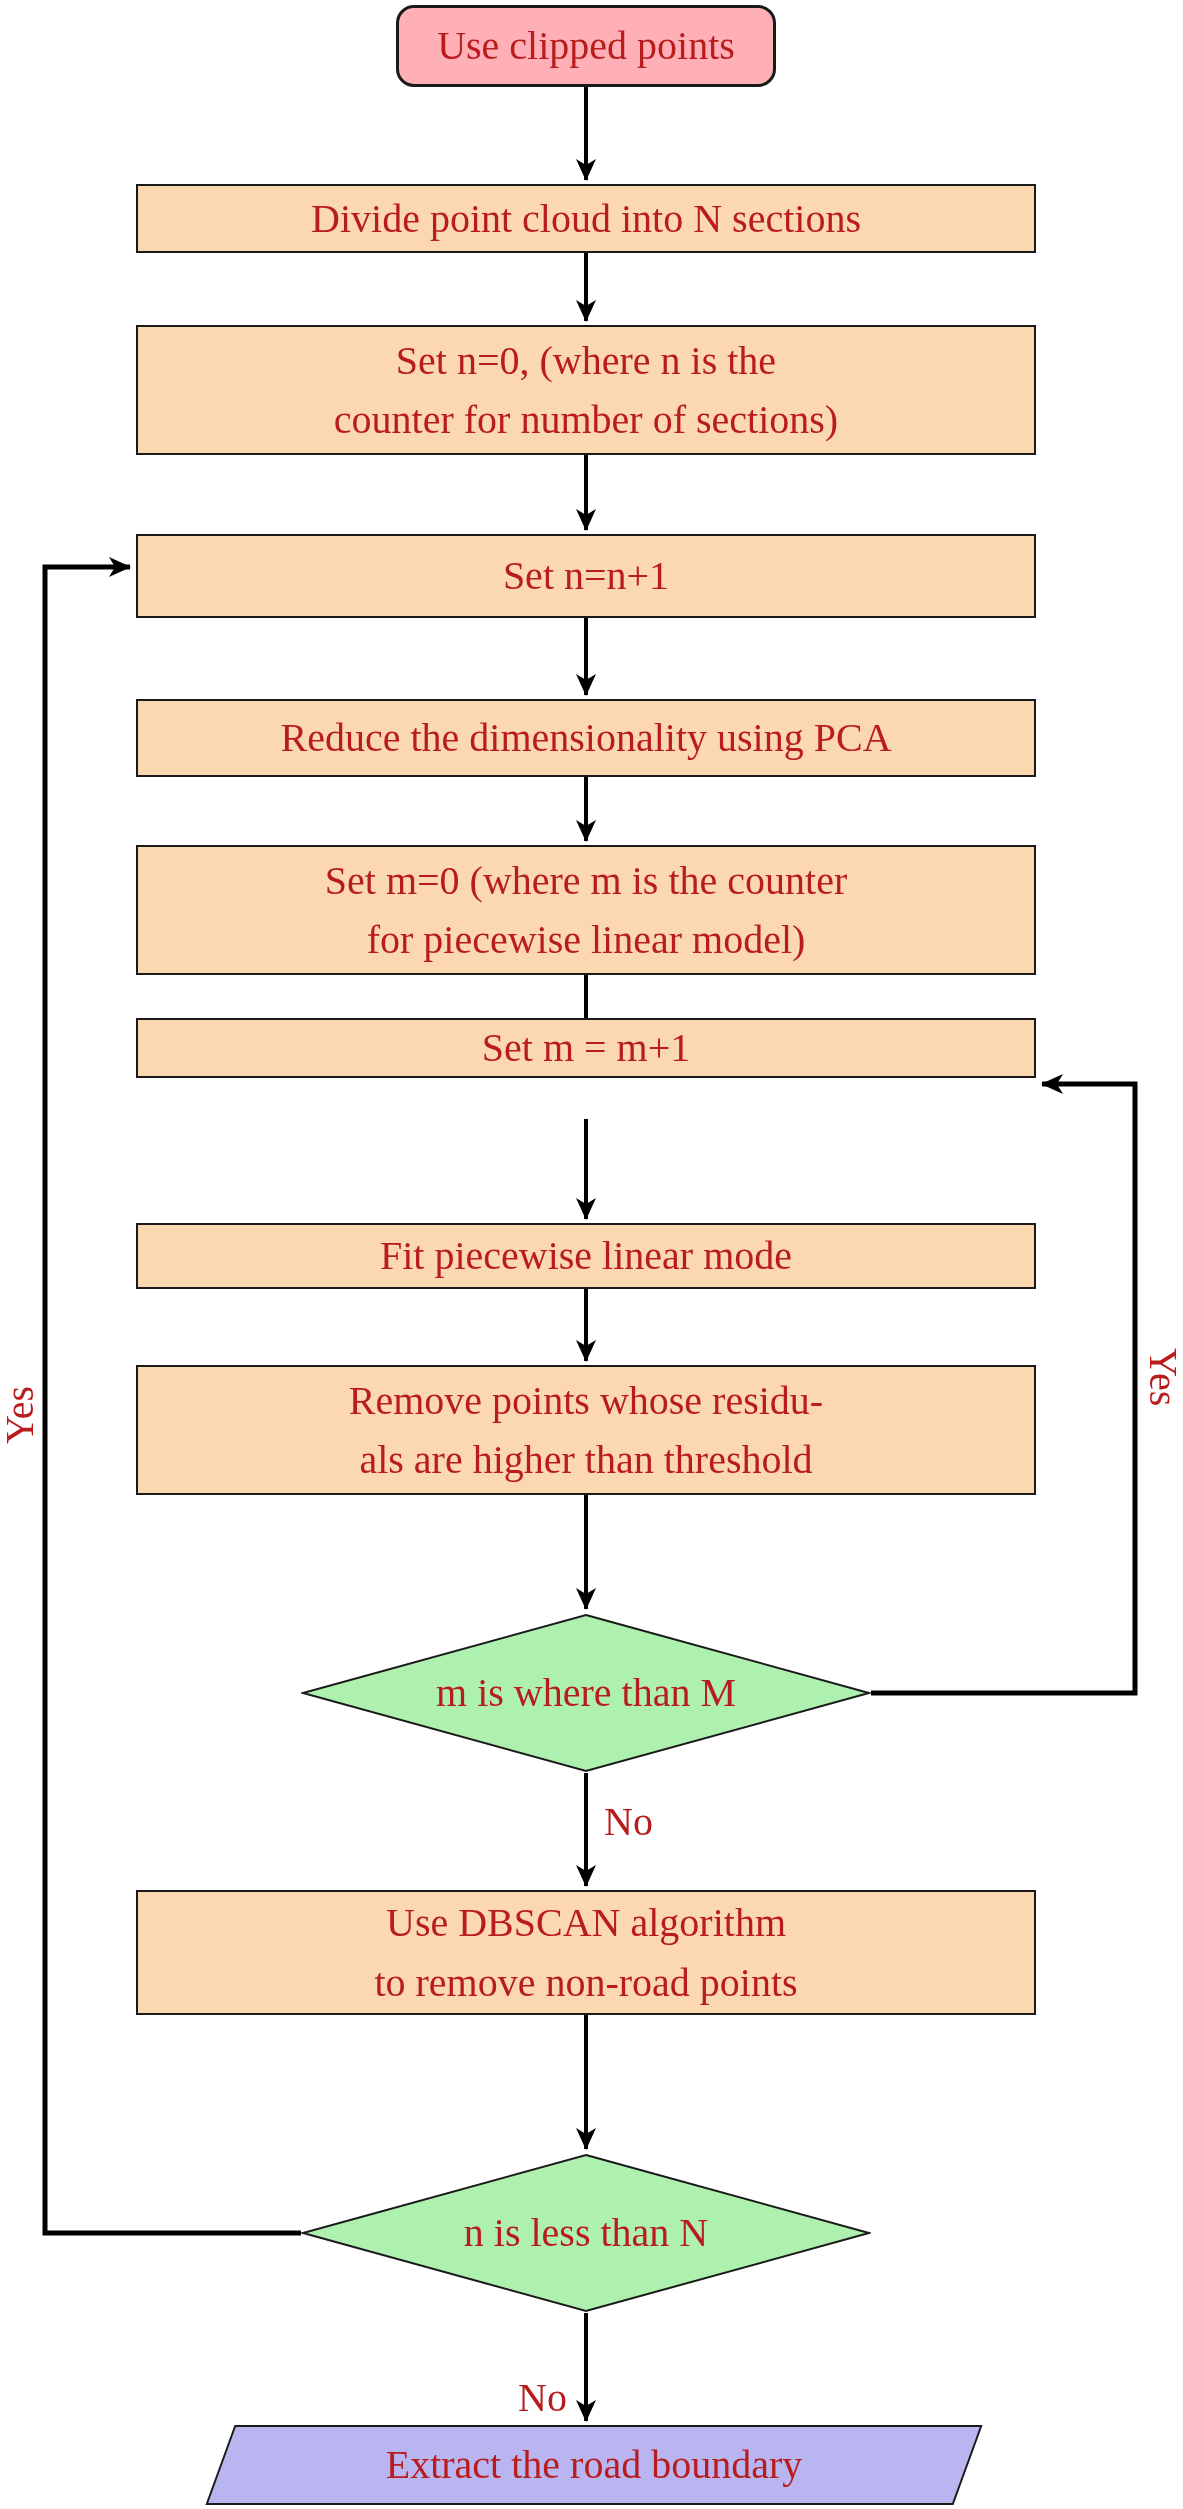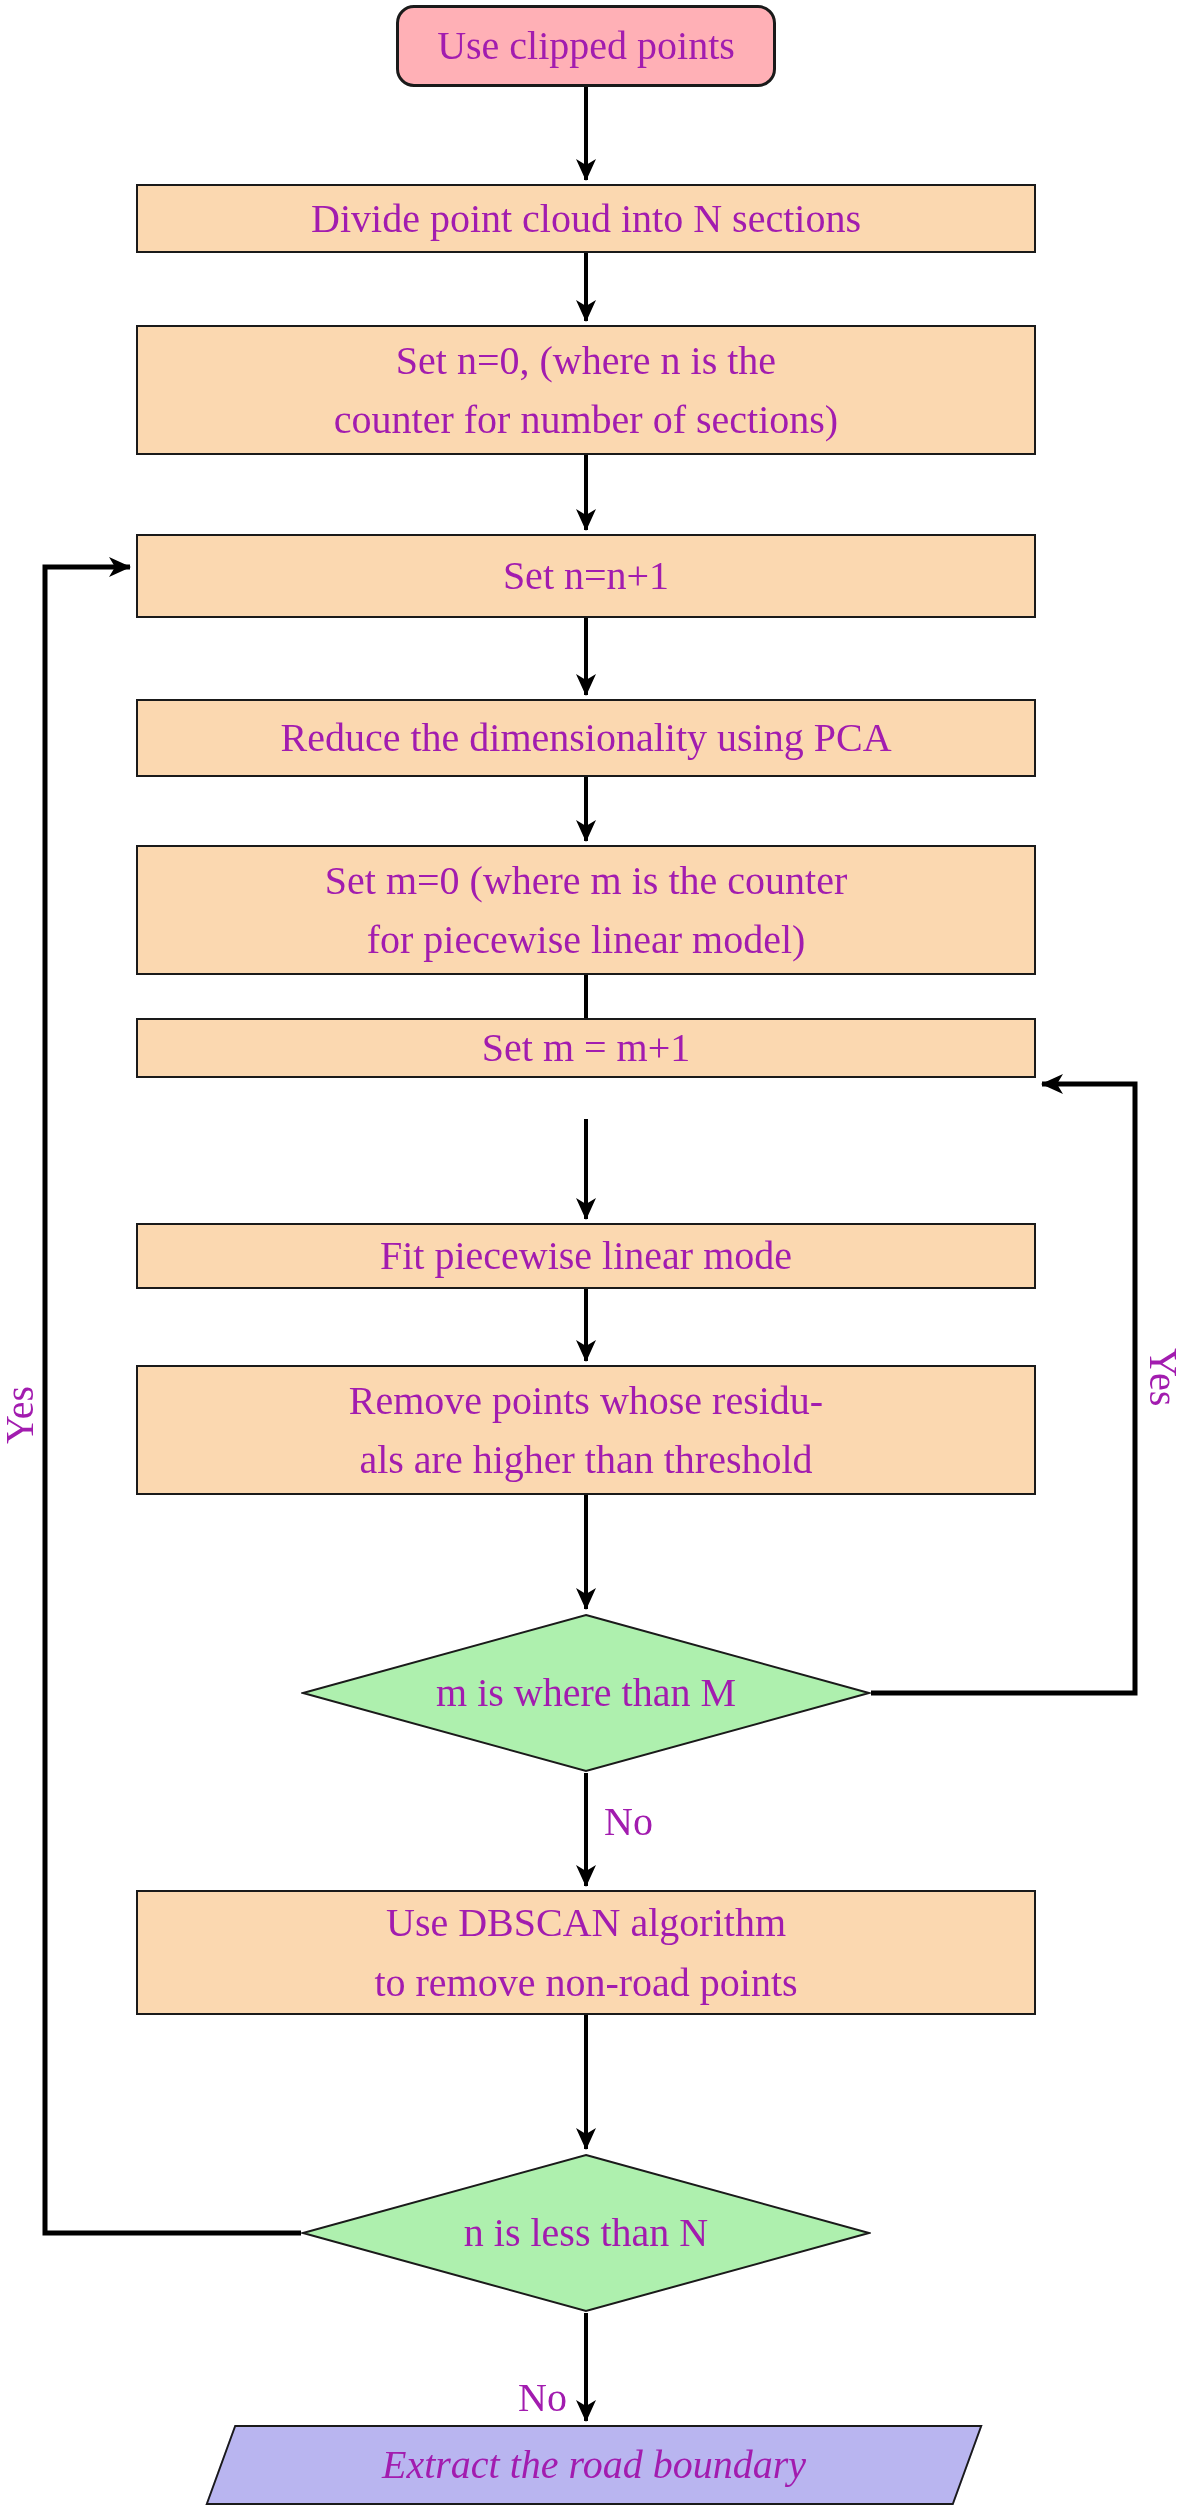--- a/index.html
+++ b/index.html
@@ -1,21 +1,21 @@
 <!DOCTYPE html>
 <html style="--start_fill: #ffb0b6; --process_fill: #fbd8b0; --decision_fill: #aef0ae; --io_fill: #b9b5f0; --line: #000000;"><head>
 <meta charset="utf-8">
 <style>
   html,body{margin:0;padding:0;background:#ffffff;}
   .canvas{
     position:relative;
     width:1183px;height:2509px;
     background:#ffffff;
     font-family:"Liberation Serif","DejaVu Serif",serif;
-    color:#a21caf;
+    color:#b91c1c;
     overflow:hidden;
   }
   .edges{position:absolute;left:0;top:0;width:1183px;height:2509px;z-index:1;}
   .edge{stroke:#000;fill:none;}
   .edge.main{stroke-width:4px;}
   .edge.loop{stroke-width:5px;}
   .node{
     position:absolute;z-index:2;
     display:flex;align-items:center;justify-content:center;
     text-align:center;
@@ -116,21 +116,21 @@
   <div class="node process" style="top:1890px;height:125px;">Use DBSCAN algorithm
 to remove non-road points</div>
 
   <div class="node decision" style="left:301px;top:2153px;width:570px;height:160px;">
     <svg viewBox="0 0 570 160" preserveAspectRatio="none">
       <polygon class="decision-shape" points="285,2 568,80 285,158 2,80"></polygon>
     </svg>
     <span class="decision-text">n is less than N</span>
   </div>
 
-  <div class="node io" style="left:220px;top:2425px;width:748px;height:80px;font-style:italic;">
+  <div class="node io" style="left:220px;top:2425px;width:748px;height:80px;">
     <div class="io-shape"></div>
     <span class="io-text">Extract the road boundary</span>
   </div>
 
   <div class="edge-label" style="left:604px;top:1802px;">No</div>
 
   <div class="edge-label vertical-down" style="left:1143px;top:1348px;height:90px;">Yes</div>
 
   <div class="edge-label" style="left:518px;top:2378px;">No</div>
 

